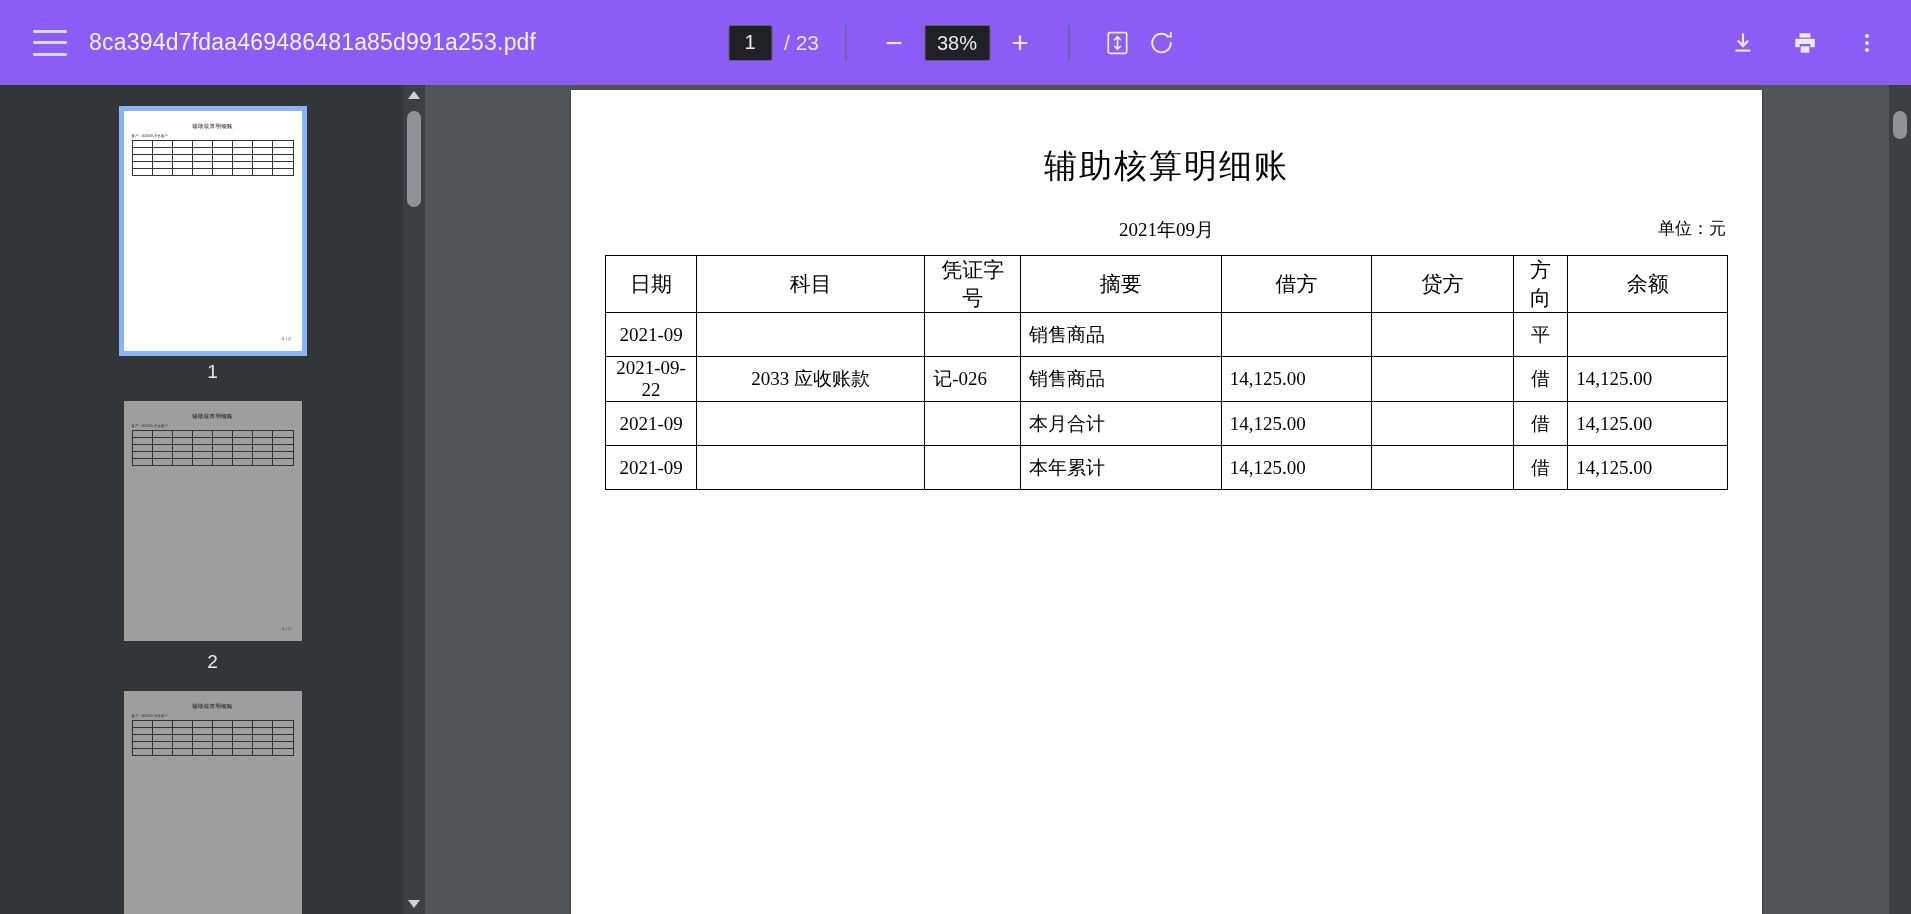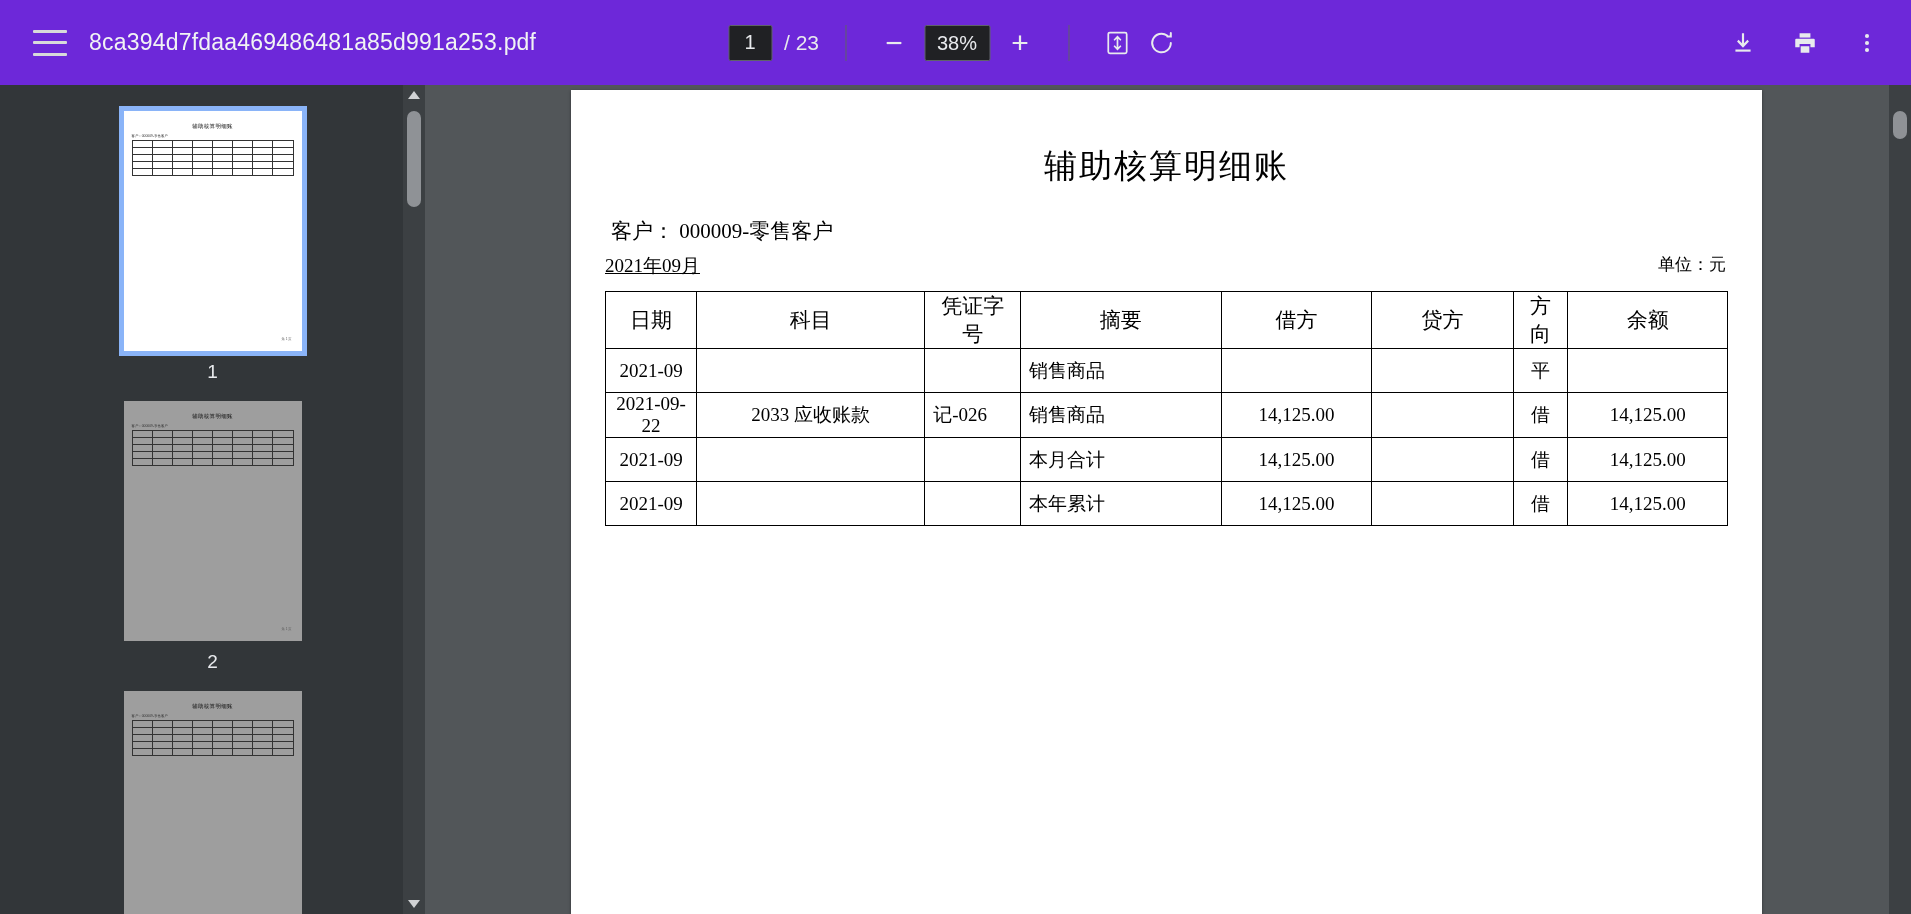--- a/index.html
+++ b/index.html
@@ -8,21 +8,21 @@
     width: 1911px; height: 914px;
     overflow: hidden;
     font-family: "Liberation Sans", sans-serif;
     background: #525659;
   }
 
   
   .toolbar {
     position: absolute; left: 0; top: 0;
     width: 1911px; height: 85px;
-    background: #6d28d9;
+    background: #8b5cf6;
     display: flex; align-items: center;
     color: #e8eaed;
   }
   .hamburger {
     width: 34px; height: 26px;
     margin-left: 33px; margin-right: 22px;
     display: flex; flex-direction: column; justify-content: space-between;
     cursor: pointer;
   }
   .hamburger span {
@@ -201,25 +201,24 @@
     font-size: 33px;
     letter-spacing: 2px;
     margin-top: 28px;
     margin-bottom: 28px;
   }
   .rpt-line1 {
     font-size: 21px;
     margin-left: 6px;
   }
   .rpt-line2 {
-    display: flex; align-items: baseline;
+    display: flex; justify-content: center; align-items: baseline;
     position: relative;
     font-size: 19px;
     margin-top: 8px;
-    text-decoration: underline;
   }
   .rpt-unit {
     position: absolute; right: 2px; top: 0;
     font-size: 17px;
   }
 
   table.ledger {
     width: 100%;
     border-collapse: collapse;
     margin-top: 12px;
@@ -230,21 +229,21 @@
     height: 44px;
     padding: 0 8px;
   }
   table.ledger th {
     font-weight: normal;
     font-size: 21px;
     text-align: center;
   }
   td.c { text-align: center; }
   td.l { text-align: left; }
-  td.r { text-align: center; margin-left: 26px; }
+  td.r { text-align: left; margin-left: 26px; }
 
   
   .vw-scroll {
     position: absolute; right: 0; top: 0;
     width: 22px; height: 829px;
     background: #3c4043;
   }
   .vw-thumb {
     position: absolute; left: 4px; top: 26px;
     width: 14px; height: 28px;
@@ -543,21 +542,20 @@
           </svg>
       </div>
     </div>
   </div>
 
   <div class="viewer">
     <div class="page">
       <div class="page-inner">
 
         <div class="rpt-title">辅助核算明细账</div>
-        <div class="rpt-line1">客户： 000009-零售客户</div>
         <div class="rpt-line2">
           <span>2021年09月</span>
           <span class="rpt-unit">单位：元</span>
         </div>
 
         <table class="ledger">
           <thead>
             <tr>
               <th style="width:80px">日期</th>
               <th style="width:200px">科目</th>

